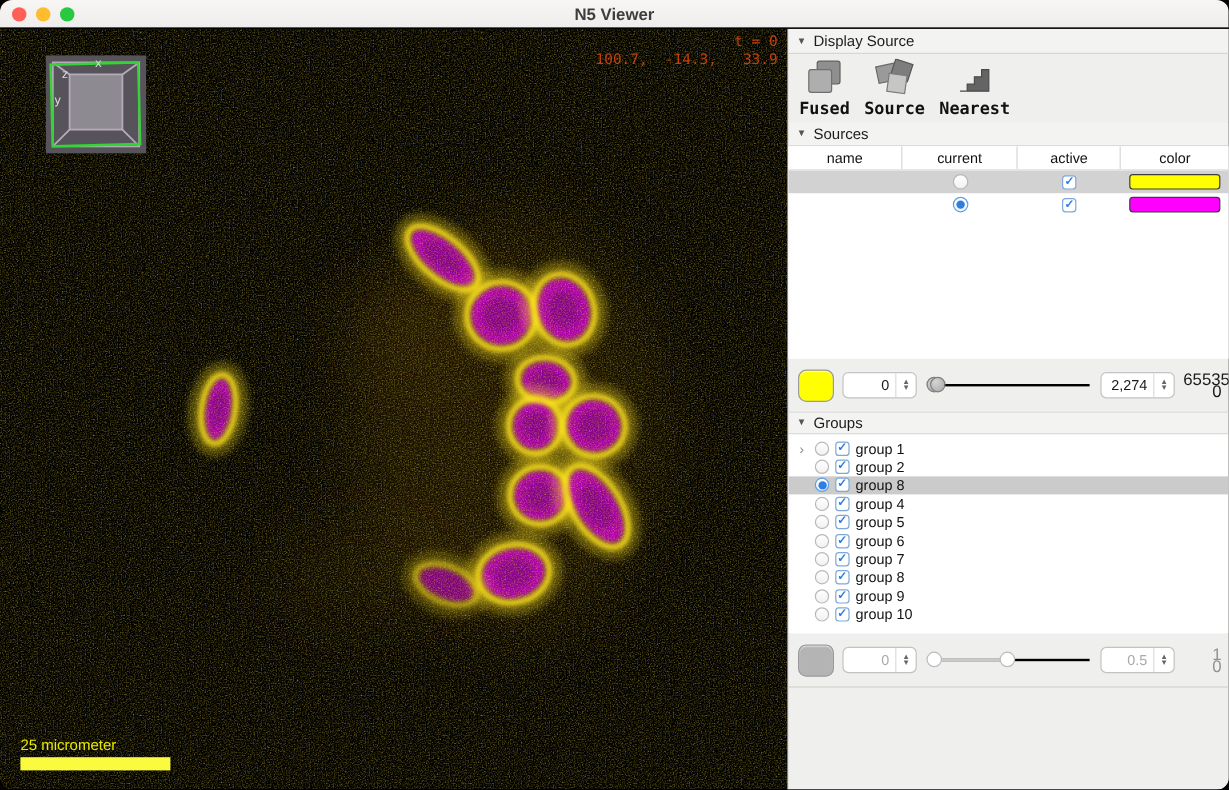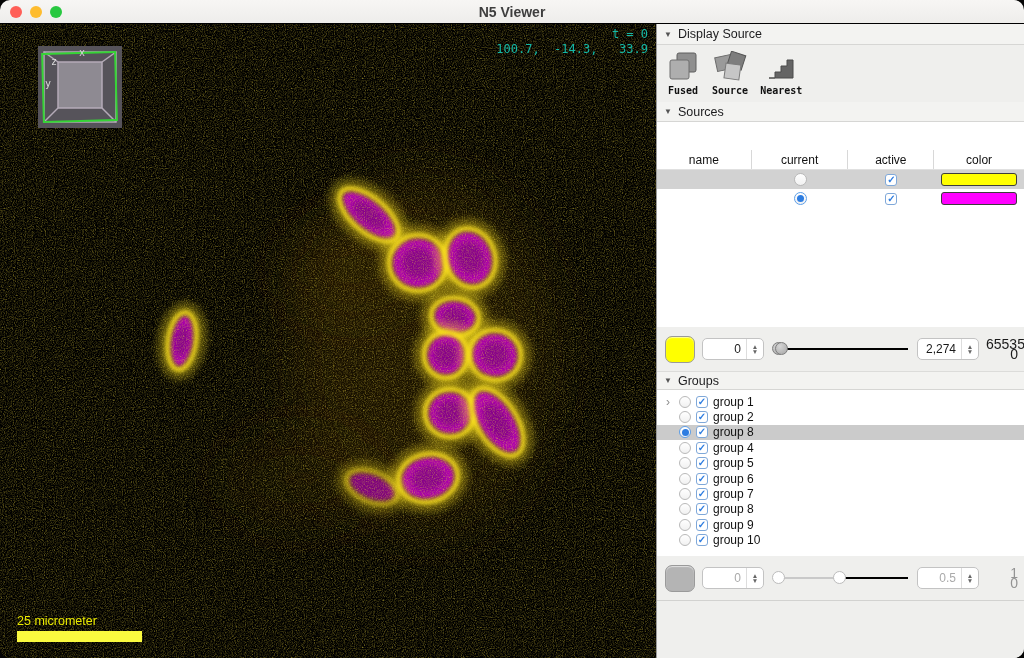--- a/index.html
+++ b/index.html
@@ -9,40 +9,40 @@
   #titlebar{height:24px;background:linear-gradient(#f7f6f4,#eeedeb);border-bottom:1px solid #000;
     display:flex;align-items:center;position:relative;flex:0 0 auto;box-sizing:border-box;}
   .lights{display:flex;gap:8px;margin-left:10px;}
   .light{width:12px;height:12px;border-radius:50%;}
   .win-title{position:absolute;left:0;right:0;text-align:center;font-size:14px;font-weight:bold;color:#3e3e3e;}
   
   #content{flex:1;display:flex;min-height:0;}
   
   #viewer{width:656px;height:634px;position:relative;background:#000;flex:0 0 auto;overflow:hidden;}
   #cells-svg{position:absolute;left:0;top:0;}
-  #overlay-info{position:absolute;top:3px;right:8px;text-align:right;color:#14b8a6;
+  #overlay-info{position:absolute;top:3px;right:8px;text-align:right;color:#c2410c;
     font-family:"DejaVu Sans Mono",monospace;font-size:12px;line-height:15px;white-space:pre;}
   #orient-widget{position:absolute;left:38px;top:22px;}
   #scalebar{position:absolute;left:17px;bottom:16px;width:125px;}
   #scalebar .sb-label{color:#e9e900;font-size:12.5px;text-align:left;margin-bottom:3px;}
   #scalebar .sb-bar{height:11px;background:#fafa3f;}
   
   #panel{width:368px;height:634px;background:#efefed;border-left:1px solid #9c9c9c;box-sizing:border-box;
     display:flex;flex-direction:column;font-size:12px;color:#1a1a1a;flex:0 0 auto;}
   .sec-header{flex:0 0 auto;display:flex;align-items:center;background:#f3f3f1;border-bottom:1px solid #d6d6d4;
     padding-left:7px;font-size:12.5px;color:#1c1c1e;}
   .sec-header .tri{font-size:8px;color:#555;margin-right:6px;transform:translateY(-0.5px);}
   #dm-header{height:20px;}
   #modes-row{height:57px;display:flex;align-items:center;gap:12px;padding-left:9px;background:#efefed;flex:0 0 auto;}
   .mode-btn{display:flex;flex-direction:column;align-items:center;gap:2px;background:none;border:none;padding:0;cursor:default;}
-  .mode-btn .mlabel{font-family:"DejaVu Sans Mono",monospace;font-size:10px;font-weight:bold;color:#111;}
+  .mode-btn .mlabel{font-family:"DejaVu Sans Mono",monospace;font-size:14px;font-weight:bold;color:#111;}
   #sources-header{height:19px;}
   
   #sources-table{flex:0 0 auto;background:#fff;}
-  .thead{display:flex;height:19px;border-bottom:1px solid #e0e0e0;background:#fff;margin-top:28px;}
+  .thead{display:flex;height:19px;border-bottom:1px solid #e0e0e0;background:#fff;}
   .th{display:flex;align-items:center;justify-content:center;font-size:12px;color:#111;border-right:1px solid #d8d8d8;box-sizing:border-box;}
   .th:last-child{border-right:none;}
   .col-name{width:95px;}.col-current{width:97px;}.col-active{width:86px;}.col-color{width:90px;text-align:right;}
   #sources-body{height:157px;background:#fff;}
   .trow{display:flex;height:19px;align-items:center;}
   .trow.sel{background:#d2d2d2;}
   .td{display:flex;align-items:center;justify-content:center;box-sizing:border-box;}
   .swatch{width:76px;height:13px;border-radius:3px;border:1px solid #3c3c3c;box-sizing:border-box;}
   
   .radio{width:13px;height:13px;border-radius:50%;background:linear-gradient(#fff,#f1f1f1);border:1px solid #b9b9b9;box-sizing:border-box;position:relative;}

